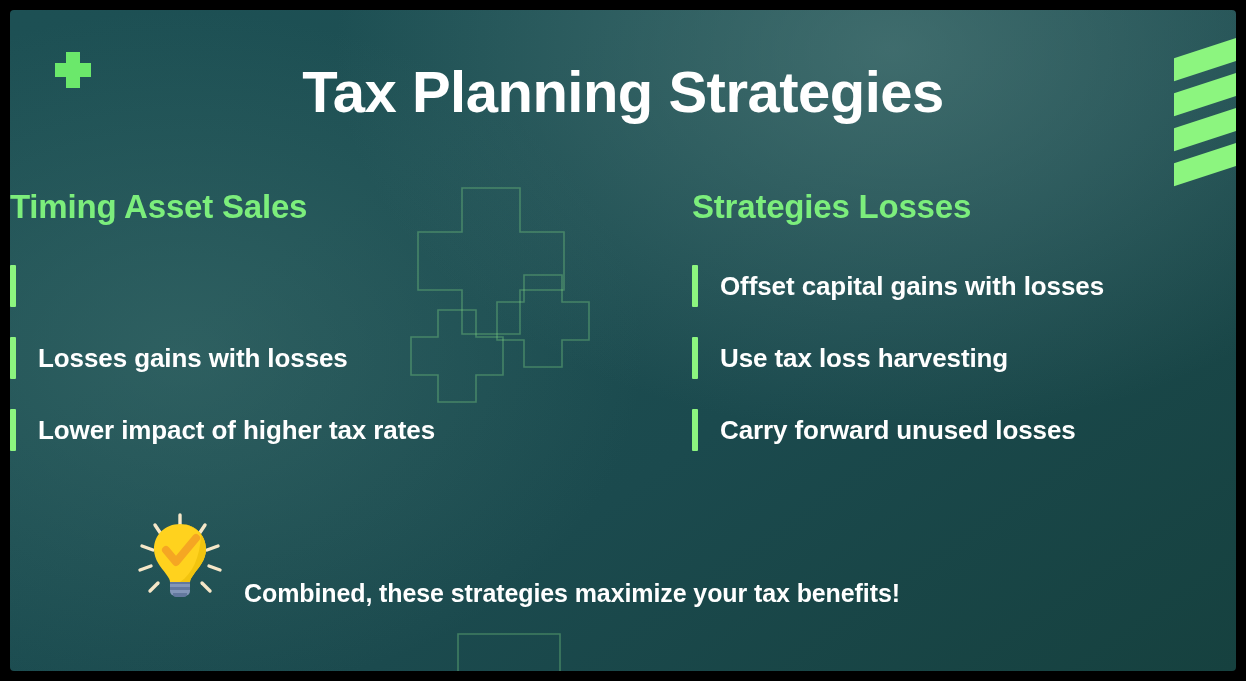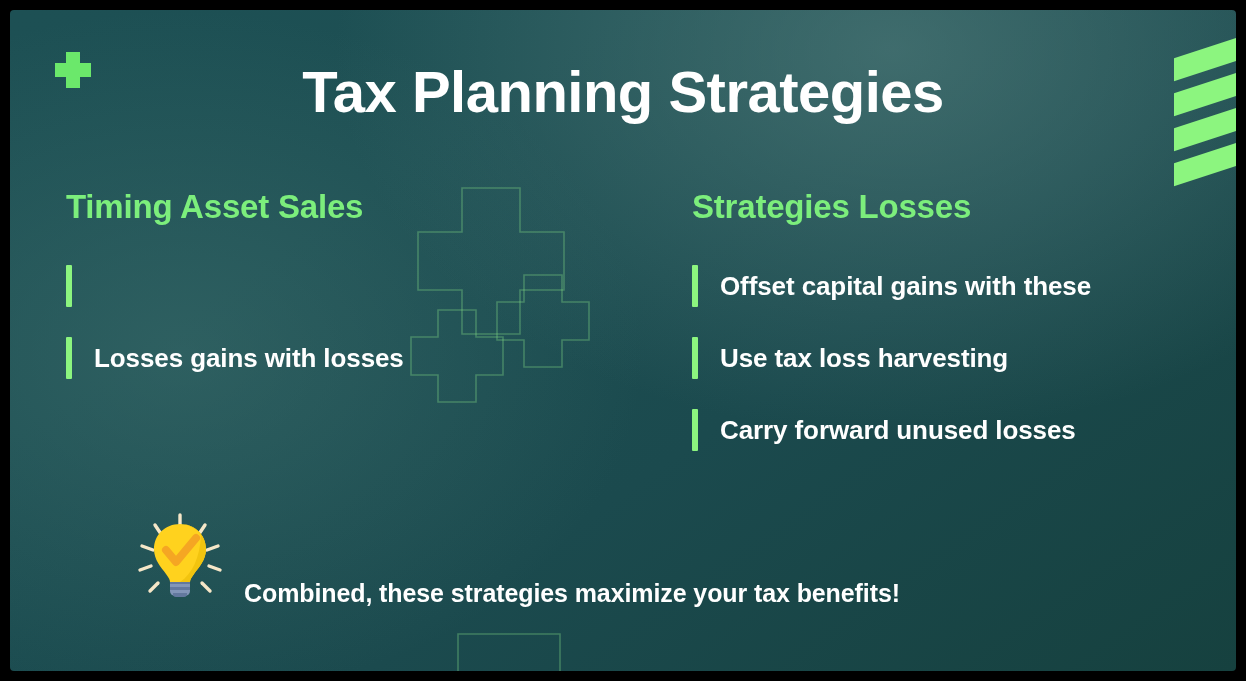--- a/index.html
+++ b/index.html
@@ -92,21 +92,21 @@
   .columns {
     position: absolute;
     left: 0;
     right: 0;
     top: 178px;
     display: flex;
   }
   .col {
     box-sizing: border-box;
   }
-  .col-left  { width: 620px; padding-left: 56px; }
+  .col-left  { width: 620px; }
   .col-right { width: 600px; padding-left: 62px; }
 
   .col-heading {
     color: #7CEE7C;
     font-size: 33px;
     font-weight: 700;
     letter-spacing: -0.2px;
     margin: 0 0 24px 0;
     white-space: nowrap;
   }
@@ -195,29 +195,33 @@
       <div class="col col-left">
         <h2 class="col-heading">Timing Asset Sales</h2>
         <ul class="bullets">
           <li class="bullet">
             <span class="bullet-accent"></span>
           </li>
           <li class="bullet">
             <span class="bullet-accent"></span>
             <span class="bullet-text">Losses gains with losses</span>
           </li>
+          <li class="bullet">
+            <span class="bullet-accent"></span>
+            <span class="bullet-text">Lower impact of higher tax rates</span>
+          </li>
         </ul>
       </div>
 
       <div class="col col-right">
         <h2 class="col-heading">Strategies Losses</h2>
         <ul class="bullets">
           <li class="bullet">
             <span class="bullet-accent"></span>
-            <span class="bullet-text">Offset capital gains with these</span>
+            <span class="bullet-text">Offset capital gains with losses</span>
           </li>
           <li class="bullet">
             <span class="bullet-accent"></span>
             <span class="bullet-text">Use tax loss harvesting</span>
           </li>
           <li class="bullet">
             <span class="bullet-accent"></span>
             <span class="bullet-text">Carry forward unused losses</span>
           </li>
         </ul>

